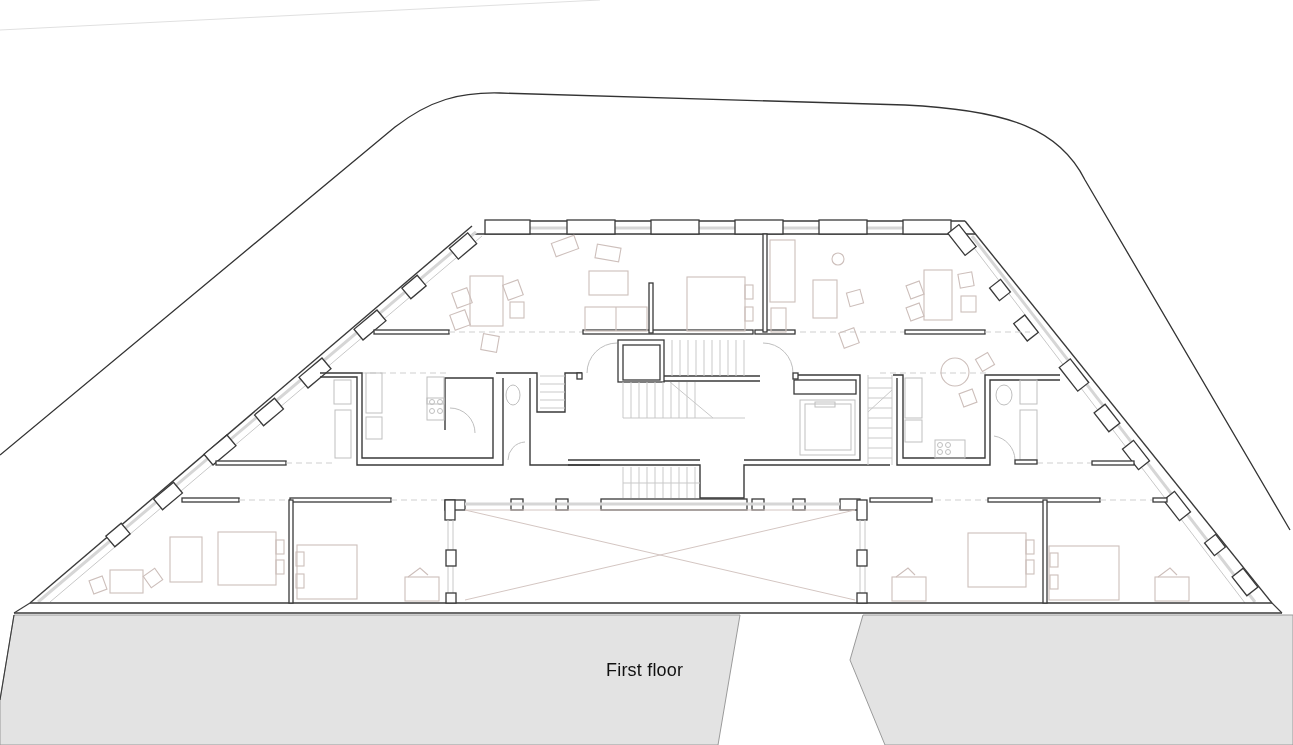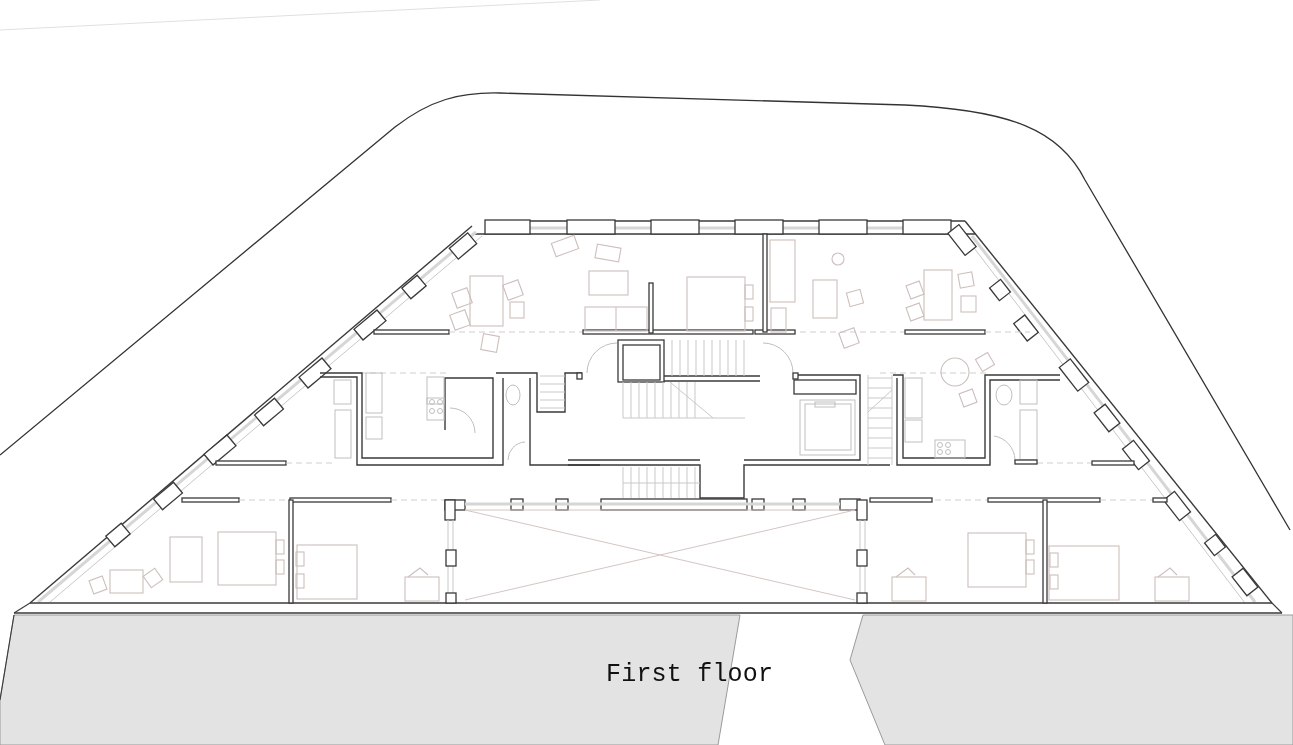--- a/index.html
+++ b/index.html
@@ -11,21 +11,21 @@
   .glass { fill:none; stroke:#c8c8c8; stroke-width:1; }
   .glass2 { fill:none; stroke:#d6d6d6; stroke-width:3; }
   .dash { fill:none; stroke:#cfcfcf; stroke-width:1.2; stroke-dasharray:6 4; }
   .furn { fill:none; stroke:#cdbfbb; stroke-width:1.1; }
   .fixt { fill:none; stroke:#bfbfbf; stroke-width:1; }
   .stair { fill:none; stroke:#c9c9c9; stroke-width:1; }
   .void { fill:none; stroke:#d4c6c2; stroke-width:1; }
   .street { fill:#e3e3e3; stroke:#9a9a9a; stroke-width:1; }
   .plot { fill:none; stroke:#333; stroke-width:1.3; }
   .faint { fill:none; stroke:#e0e0e0; stroke-width:1; }
-  #floor-label { position:absolute; left:606px; top:660px; font-size:25px; color:#111; font-family:Liberation Mono, monospace; letter-spacing:0.2px; }
+  #floor-label { position:absolute; left:606px; top:660px; font-size:18px; color:#111; font-family:Liberation Sans, sans-serif; letter-spacing:0.2px; }
 </style>
 </head>
 <body>
 
 <svg id="plan" viewBox="0 0 1293 745" xmlns="http://www.w3.org/2000/svg">
 
   <line class="faint" x1="0" y1="30" x2="600" y2="0"></line>
 
   <path class="plot" d="M0,455 L395,127 C430,100 460,92 500,93 L905,105 C1010,110 1060,130 1085,180 L1290,530"></path>
 

